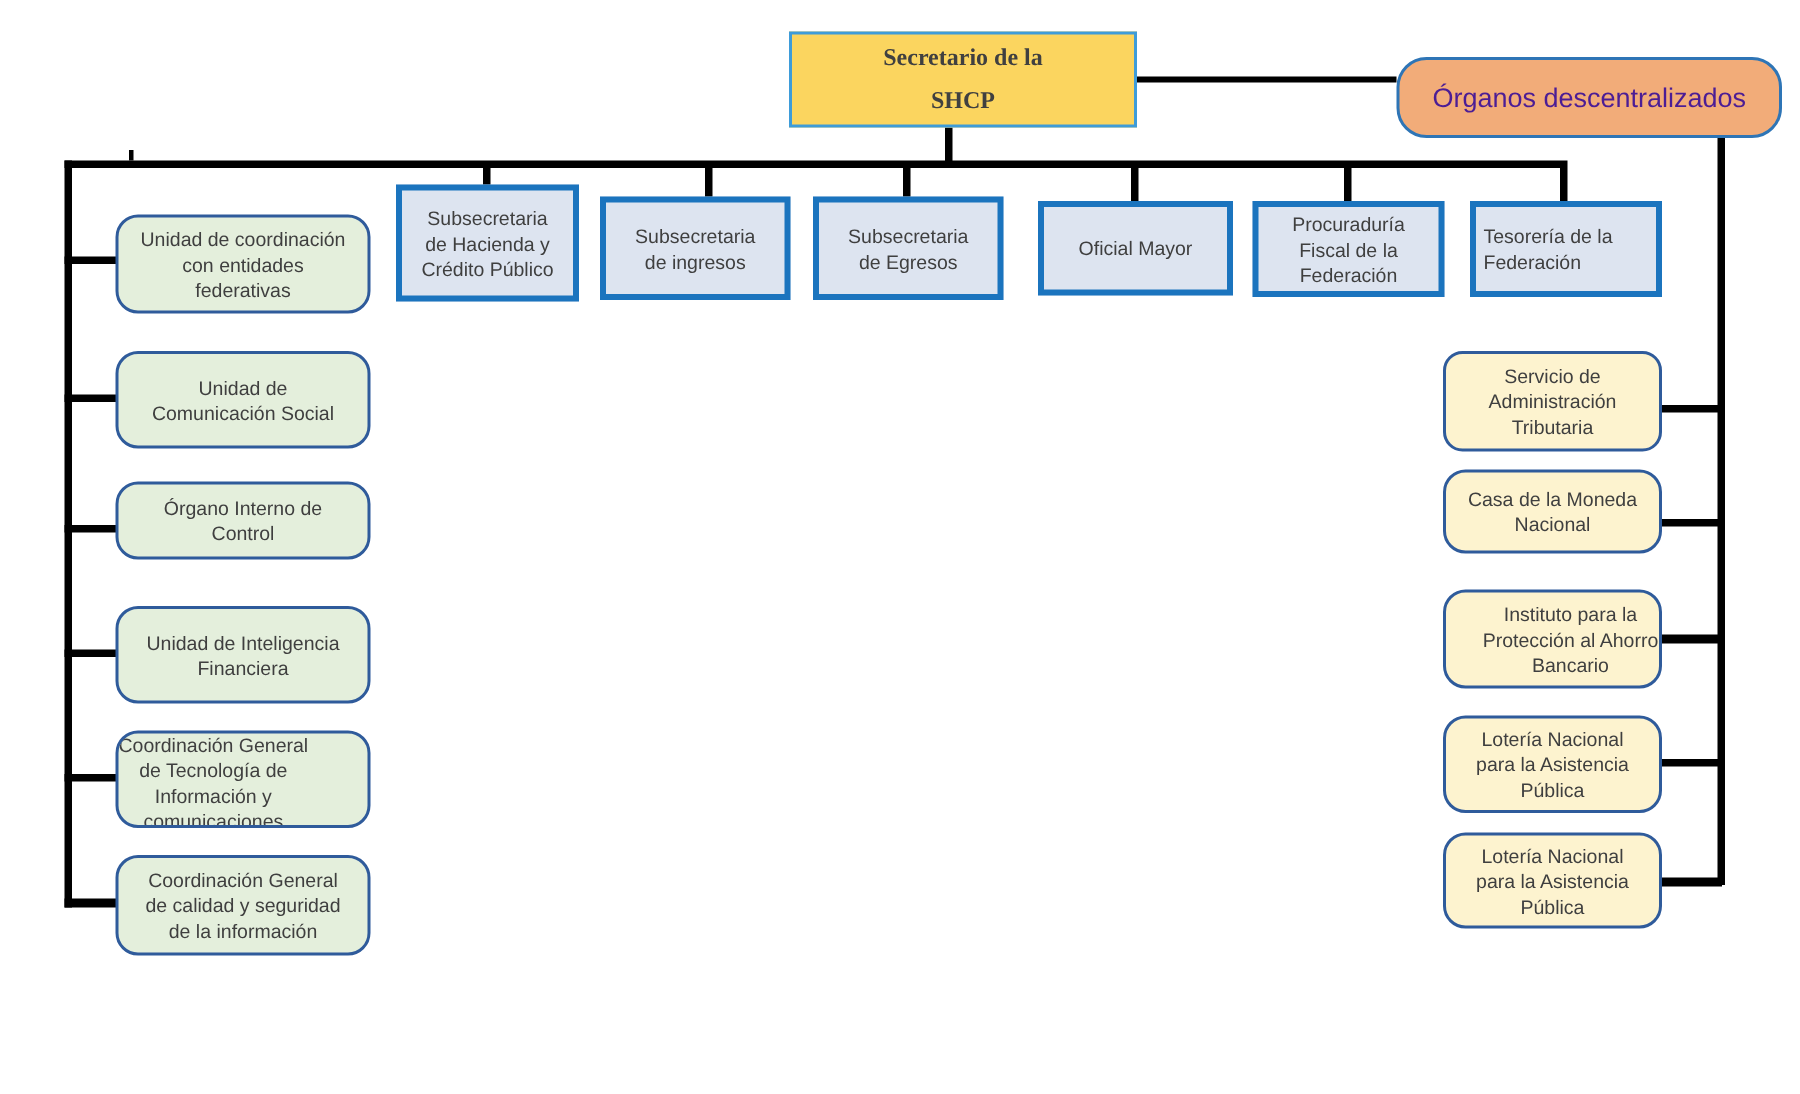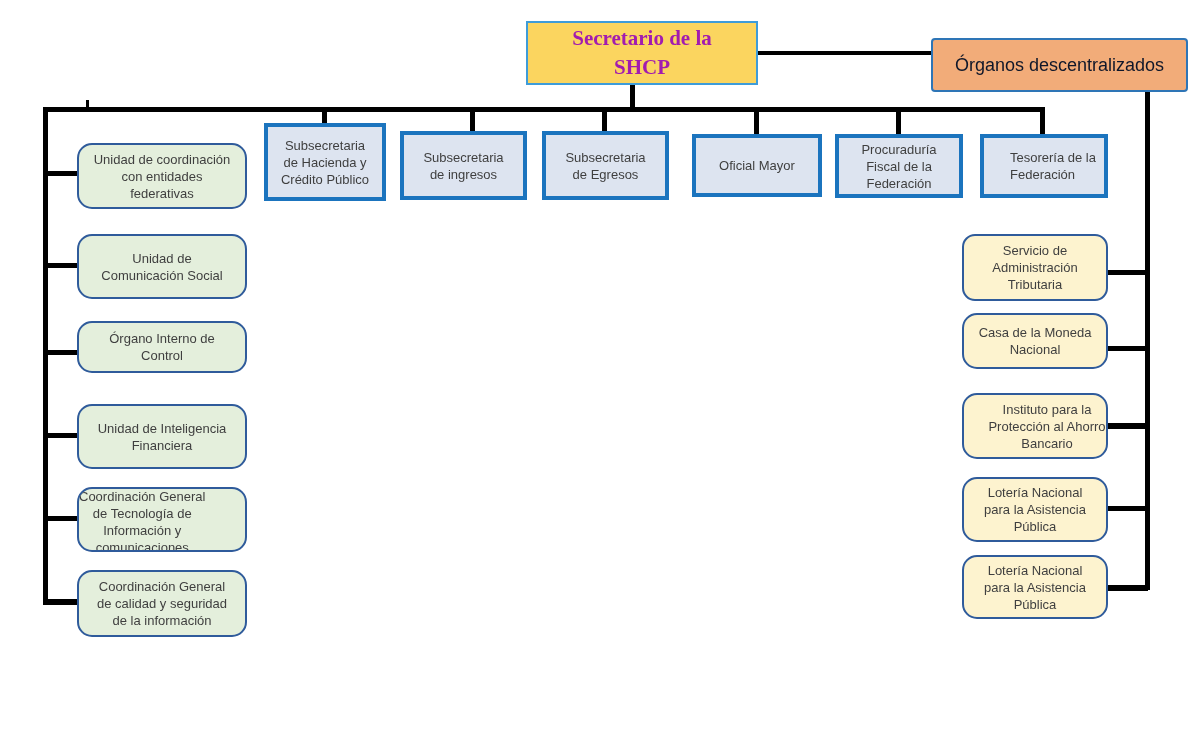--- a/index.html
+++ b/index.html
@@ -13,28 +13,28 @@
     display:flex; align-items:center; justify-content:center;
     text-align:center; color:#3f3f3f; font-size:13px; line-height:17px;
   }
   .box-label { white-space:pre-line; }
   .sq   { background:#dde4f0; border:4px solid #1b74be; }
   .green{ background:#e4efdc; border:2px solid #2f5b9b; border-radius:15px; }
   .cream{ background:#fdf3cf; border:2px solid #2f5b9b; border-radius:15px; }
   .root-box {
     background:#fbd55f; border:2px solid #3e9cd9;
     font-family:"Liberation Serif", serif; font-weight:bold;
-    font-size:21px; line-height:29px; color:#a21caf;
+    font-size:16px; line-height:29px; color:#404040;
   }
   .organos-box {
-    background:#f2ac79; border:2px solid #2e75b6; border-radius:4px;
-    font-size:18px; color:#0f172a;text-align:center;
+    background:#f2ac79; border:2px solid #2e75b6; border-radius:20px;
+    font-size:18px; color:#4c1d95;text-align:center;
   }
   .clip-top { justify-content:flex-start; padding-top:5px; overflow:hidden; }
-  .align-left { justify-content:flex-start; text-align:left; padding-left:26px; }
+  .align-left { justify-content:flex-start; text-align:left; padding-left:5px; }
 </style>
 </head>
 <body>
 
 <div id="stage">
 
   <div class="line" style="left:758px; top:51px; width:173px; height:4px;"></div>
   <div class="line" style="left:630px; top:85px; width:5px; height:24px;"></div>
   <div class="line" style="left:43px; top:107px; width:1002px; height:5px;"></div>
   <div class="line" style="left:43px; top:107px; width:5px; height:498px;"></div>

